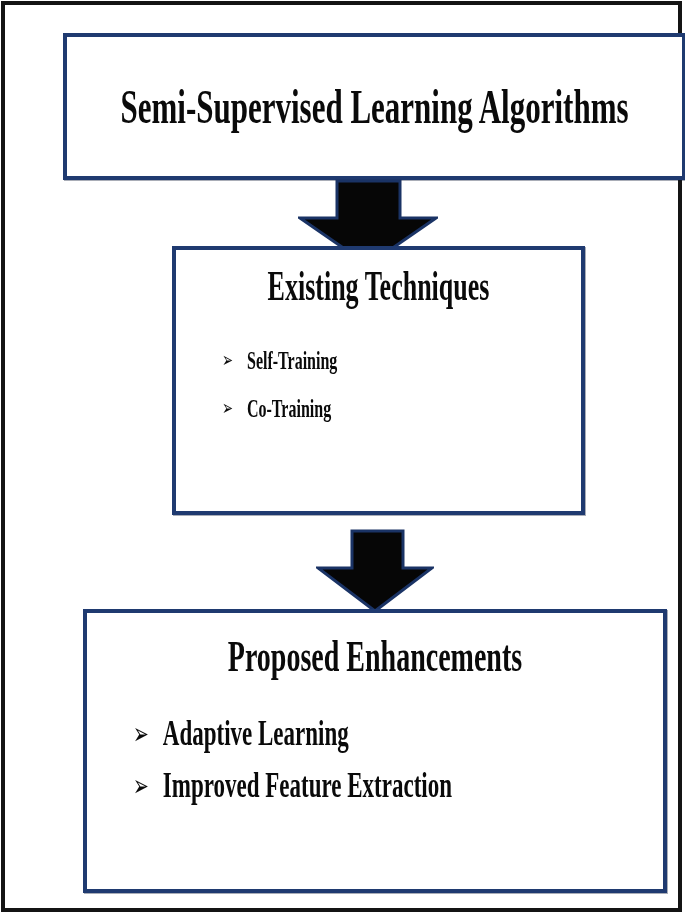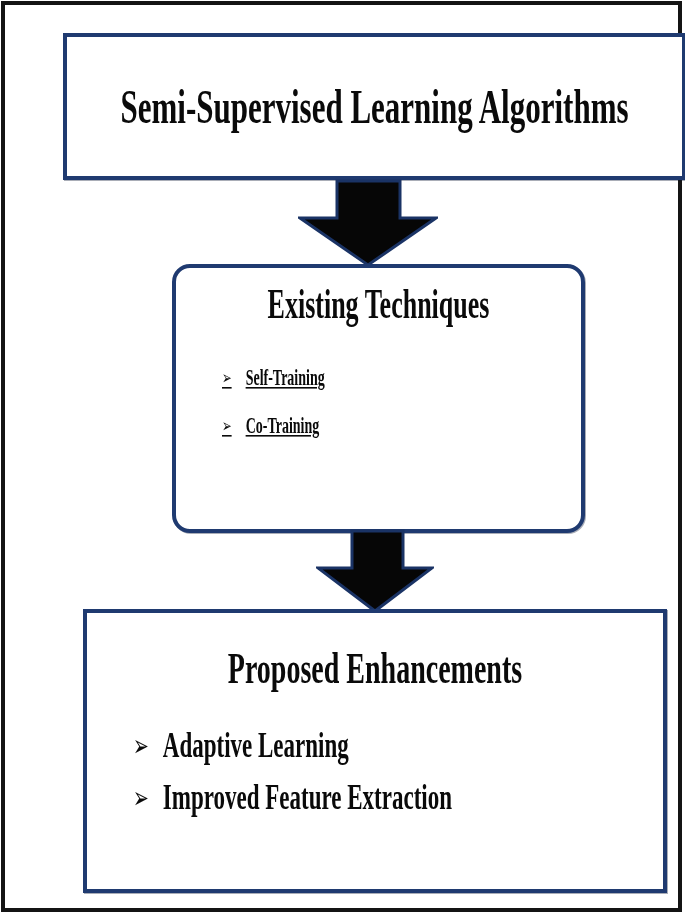--- a/index.html
+++ b/index.html
@@ -29,40 +29,40 @@
     background: var(--background);
   }
   .box {
     position: absolute;
     border: 4px solid var(--box-border);
     background: var(--background);
     box-shadow: 1px 1px 0 rgba(10,20,50,0.35);
   }
   .box-top    { left: 37px;  top: 28px;  width: 623px; height: 147px;
                 display: flex; align-items: center; justify-content: center; margin-left: 21px; }
-  .box-middle { left: 167px; top: 259px; width: 413px; height: 269px; border-radius: 18px; }
+  .box-middle { left: 167px; top: 241px; width: 413px; height: 269px; }
   .box-bottom { left: 78px;  top: 604px; width: 584px; height: 284px; }
 
   .tall {
     display: inline-block;
     transform: scaleY(1.6);
     transform-origin: 50% 50%;
     white-space: nowrap;
     font-weight: bold;
   }
   .title { text-align: center; width: 100%; }
   .title-top  { font-size: 31px; }
   .title-mid  { padding-top: 14px; line-height: 46px; font-size: 26px; }
-  .title-bot  { padding-top: 32px; line-height: 48px; font-size: 28px; }
+  .title-bot  { padding-top: 20px; line-height: 48px; font-size: 28px; }
 
   .list { list-style: none; }
   .list-mid { margin-top: 27px; padding-left: 46px; }
   .list-bot { margin-top: 27px; padding-left: 46px; }
   .list li { display: flex; align-items: center; }
-  .list-mid li { height: 48px; font-size: 14px; text-decoration: underline; }
+  .list-mid li { height: 48px; font-size: 16px; }
   .list-bot li { height: 52px; font-size: 23px; }
   .bullet {
     font-family: "DejaVu Sans", sans-serif;
     font-size: 0.82em;
     font-weight: normal;
     margin-right: 14px;
     position: relative;
     top: -1px;
   }
   .arrow { position: absolute; }

